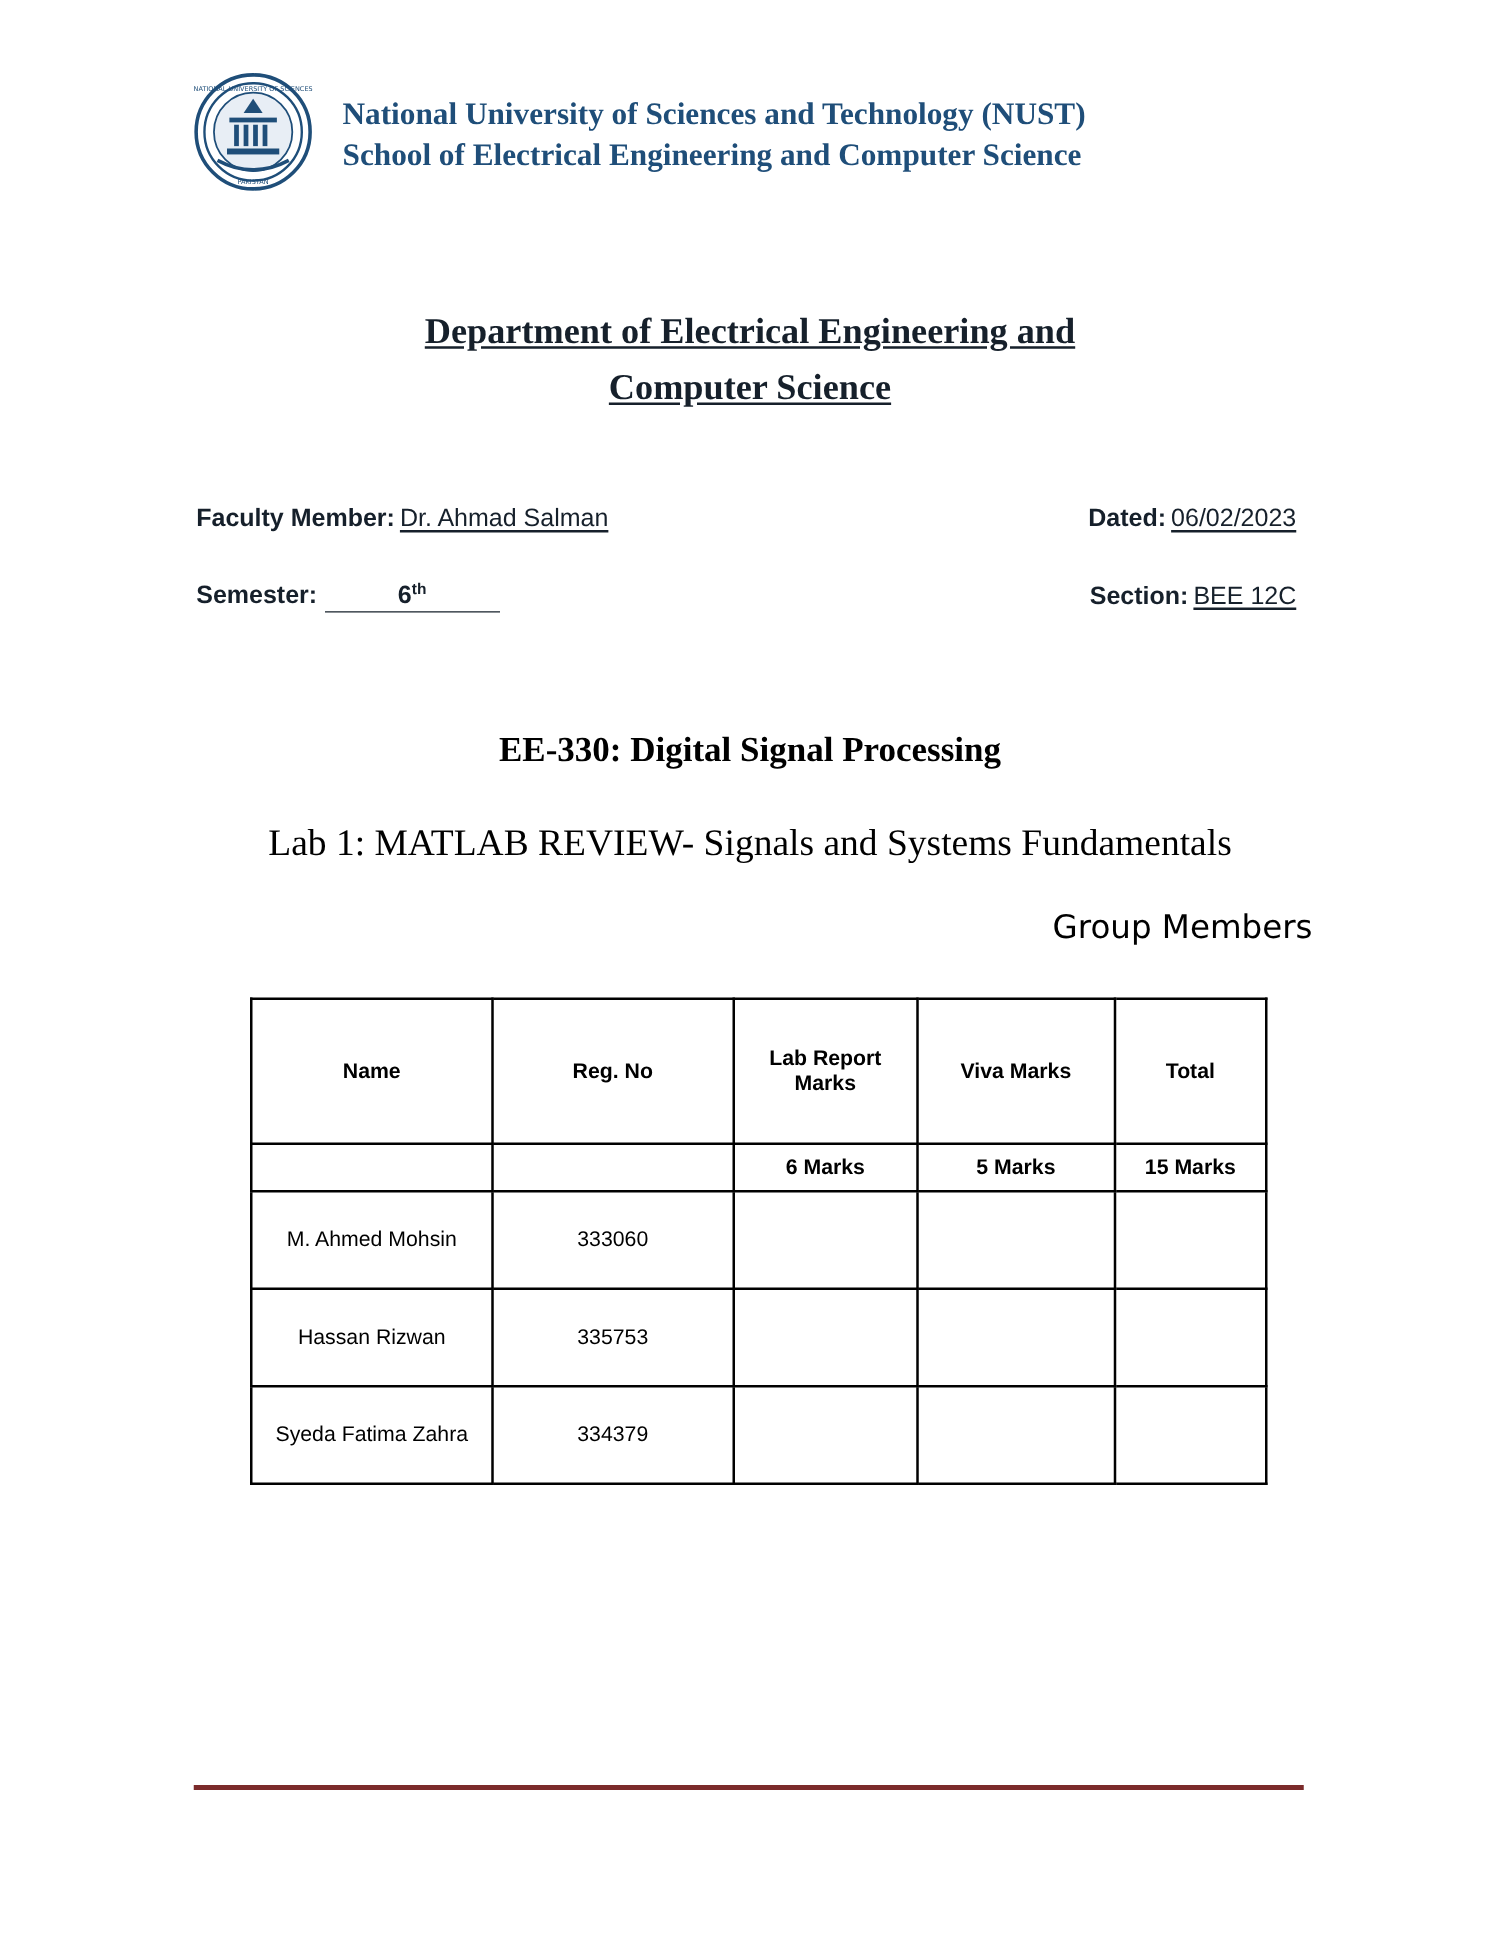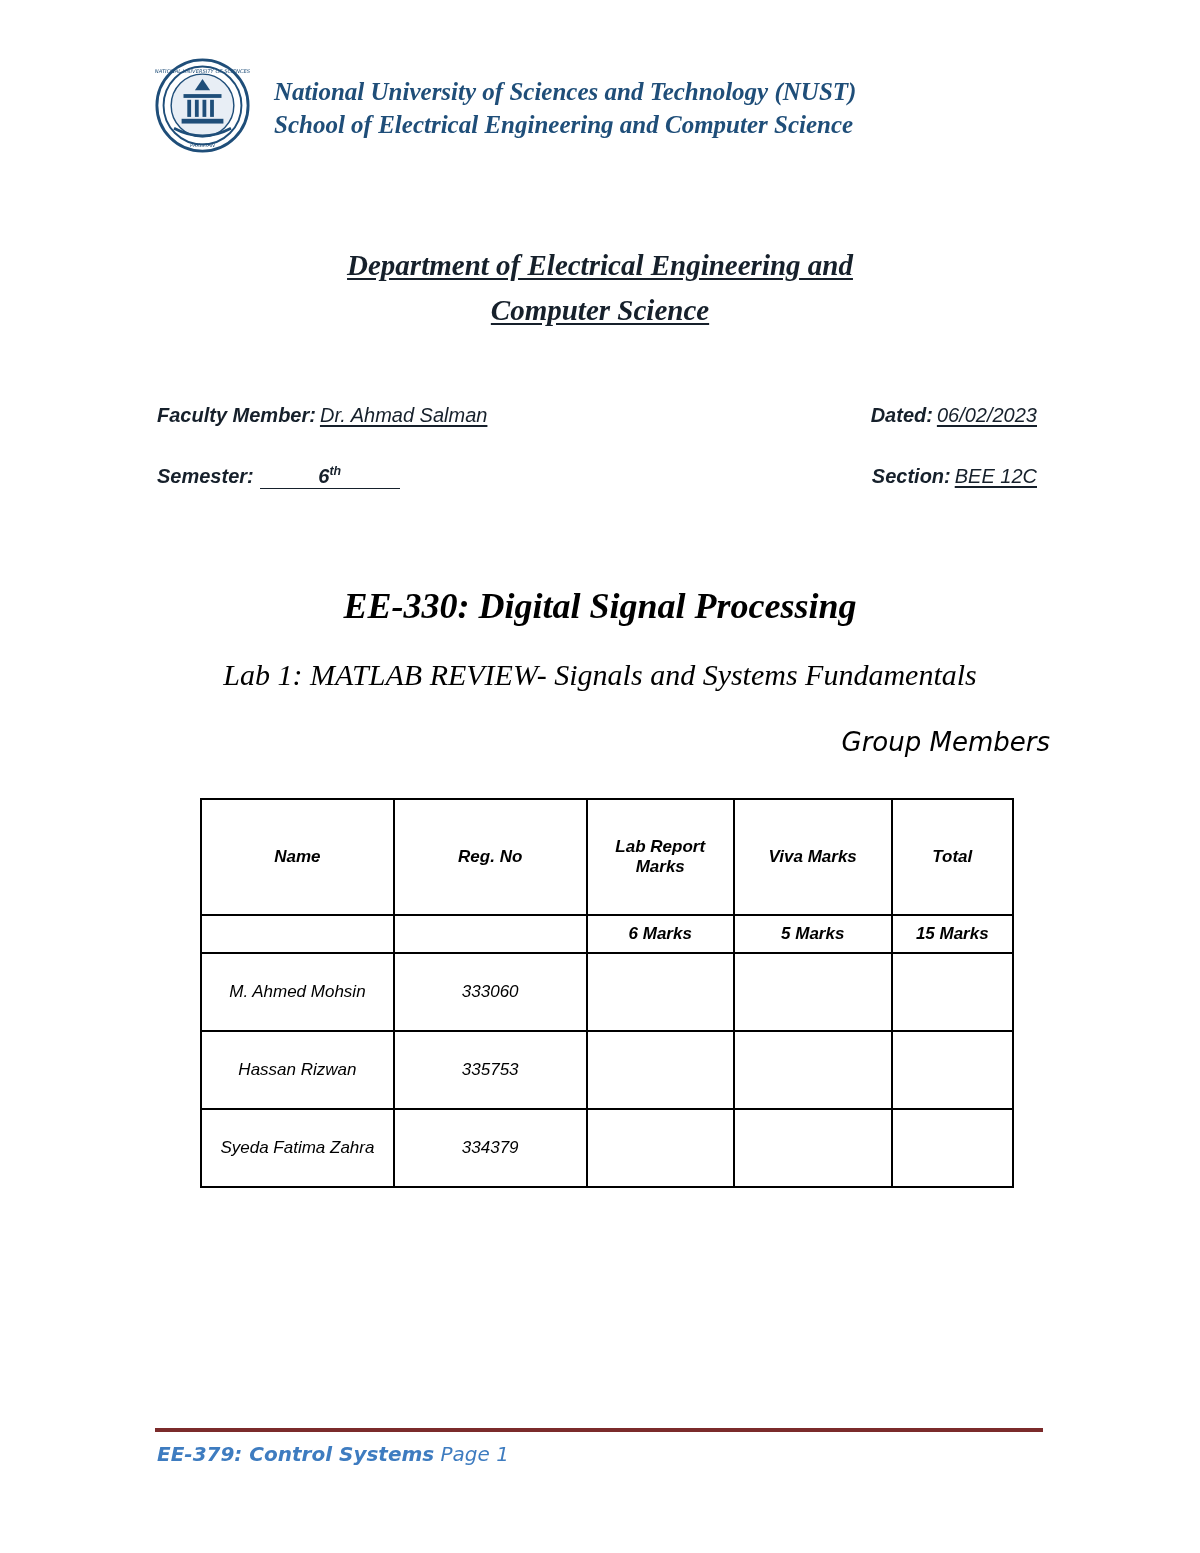--- a/index.html
+++ b/index.html
@@ -14,21 +14,20 @@
     font-family: "Liberation Serif", serif;
     color: #000000;
     overflow: hidden;
   }
 
   .page {
     position: relative;
     width: 972px;
     height: 1553px;
     box-sizing: border-box;
-    font-style: italic;
   }
 
   
   .header {
     position: absolute;
     top: 58px;
     left: 155px;
     width: 900px;
     display: flex;
     align-items: flex-start;
@@ -111,21 +110,21 @@
 
   
   .course-title {
     position: absolute;
     top: 585px;
     left: 150px;
     width: 900px;
     text-align: center;
     font-family: "Liberation Serif", serif;
     font-weight: bold;
-    font-size: 36px;
+    font-size: 28px;
     color: #000;
   }
   .lab-title {
     position: absolute;
     top: 658px;
     left: 120px;
     width: 960px;
     text-align: center;
     font-family: "Liberation Serif", serif;
     font-size: 30px;
@@ -285,18 +284,14 @@
         <td class="col-name">Syeda Fatima Zahra</td>
         <td class="col-reg">334379</td>
         <td class="col-lab"></td>
         <td class="col-viva"></td>
         <td class="col-total"></td>
       </tr>
     </tbody>
   </table>
 
   <div class="footer-rule"></div>
-  <div class="footer-text">
-    <span class="bold">EE-379: Control Systems</span>
-    <span>Page 1</span>
-  </div>
 
 </div>
 
 </body></html>

